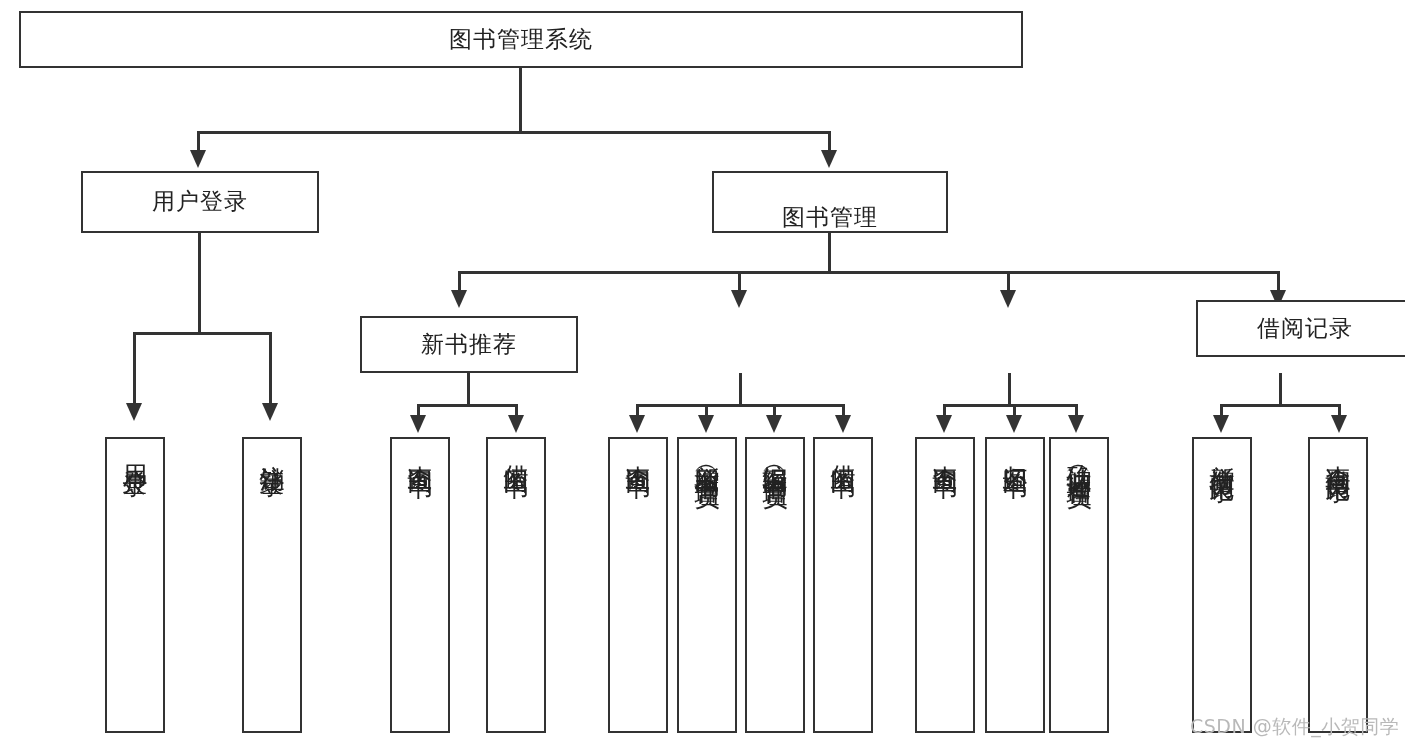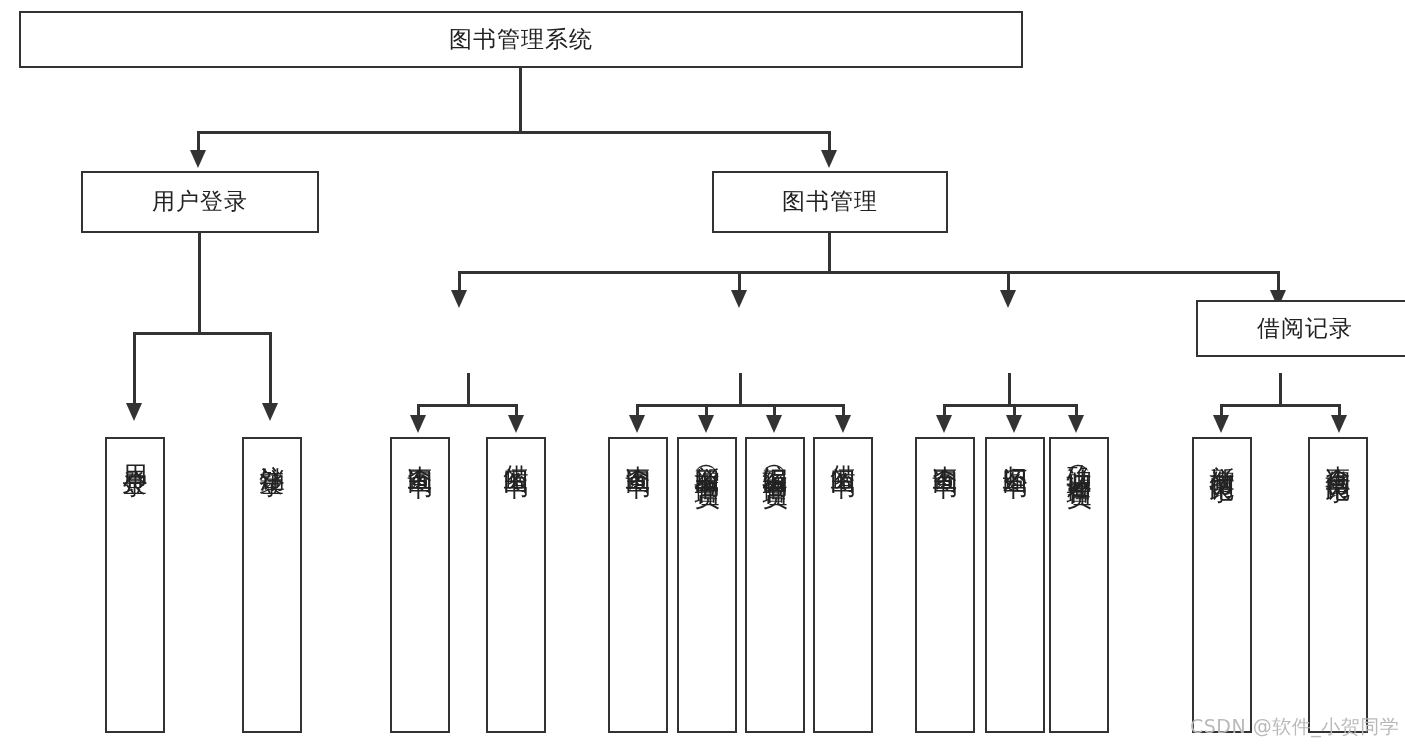--- a/index.html
+++ b/index.html
@@ -94,21 +94,21 @@
   <div class="edge v" style="left:197px; top:131px; width:3px; height:25px;"></div>
   <div class="arrow" style="left:190px; top:150px;"></div>
 
   <div class="edge v" style="left:828px; top:131px; width:3px; height:25px;"></div>
   <div class="arrow" style="left:821px; top:150px;"></div>
 
   <div class="node horiz" style="left:81px; top:171px; width:238px; height:62px;">
     <span class="node-label">用户登录</span>
   </div>
 
-  <div class="node horiz" style="left:712px; top:171px; width:236px; height:62px;">
+  <div class="node horiz" style="left:712px; top:171px; width:236px; height:62px;align-items:flex-end;">
     <span class="node-label">图书管理</span>
   </div>
 
   <div class="edge v" style="left:198px; top:233px; width:3px; height:101px;"></div>
   <div class="edge h" style="left:133px; top:332px; width:139px; height:3px;"></div>
   <div class="edge v" style="left:133px; top:332px; width:3px; height:75px;"></div>
   <div class="arrow" style="left:126px; top:403px;"></div>
   <div class="edge v" style="left:269px; top:332px; width:3px; height:75px;"></div>
   <div class="arrow" style="left:262px; top:403px;"></div>
 
@@ -120,20 +120,23 @@
 
   <div class="edge v" style="left:738px; top:271px; width:3px; height:22px;"></div>
   <div class="arrow" style="left:731px; top:290px;"></div>
 
   <div class="edge v" style="left:1007px; top:271px; width:3px; height:22px;"></div>
   <div class="arrow" style="left:1000px; top:290px;"></div>
 
   <div class="edge v" style="left:1277px; top:271px; width:3px; height:22px;"></div>
   <div class="arrow" style="left:1270px; top:290px;"></div>
 
+  <div class="node horiz" style="left:360px; top:316px; width:218px; height:57px;">
+    <span class="node-label">新书推荐</span>
+  </div>
   <div class="node horiz" style="left:1172px; top:300px; width:218px; height:57px;margin-left:24px;">
     <span class="node-label">借阅记录</span>
   </div>
 
   <div class="edge v" style="left:467px; top:373px; width:3px; height:33px;"></div>
   <div class="edge h" style="left:417px; top:404px; width:101px; height:3px;"></div>
   <div class="edge v" style="left:417px; top:404px; width:3px; height:16px;"></div>
   <div class="arrow" style="left:410px; top:415px;"></div>
   <div class="edge v" style="left:515px; top:404px; width:3px; height:16px;"></div>
   <div class="arrow" style="left:508px; top:415px;"></div>

